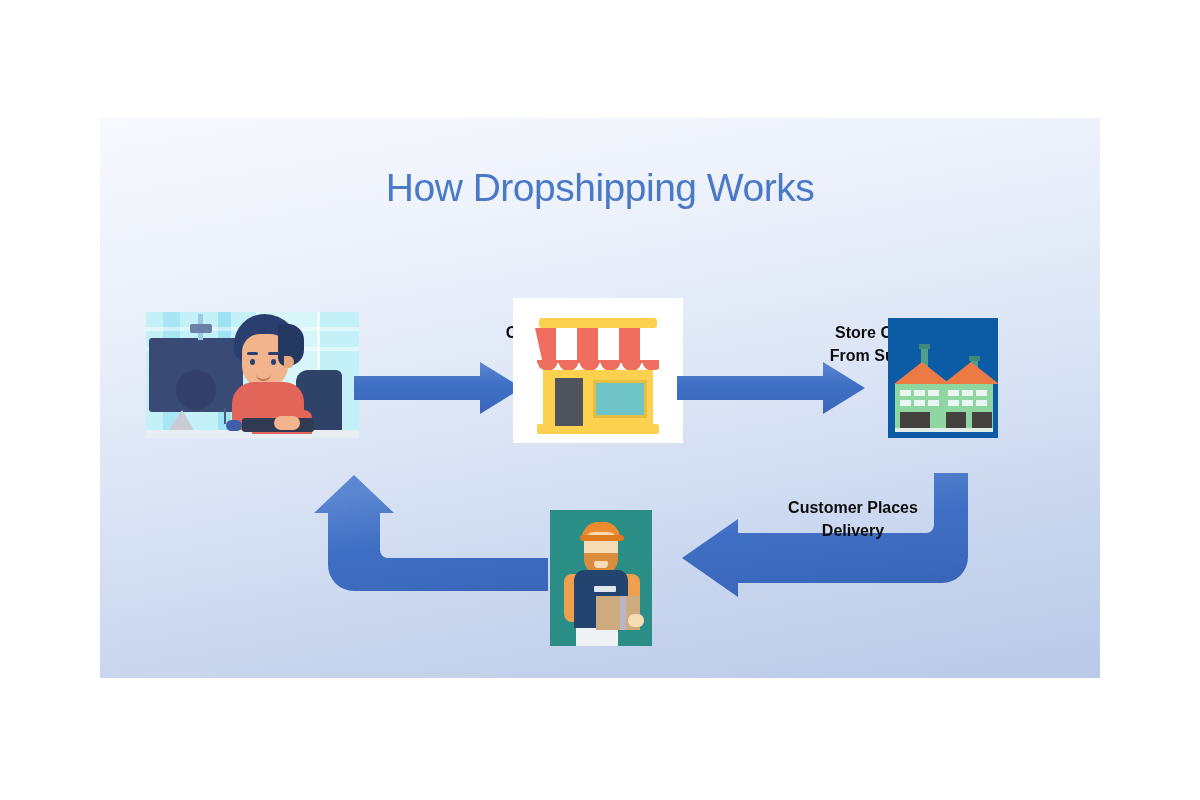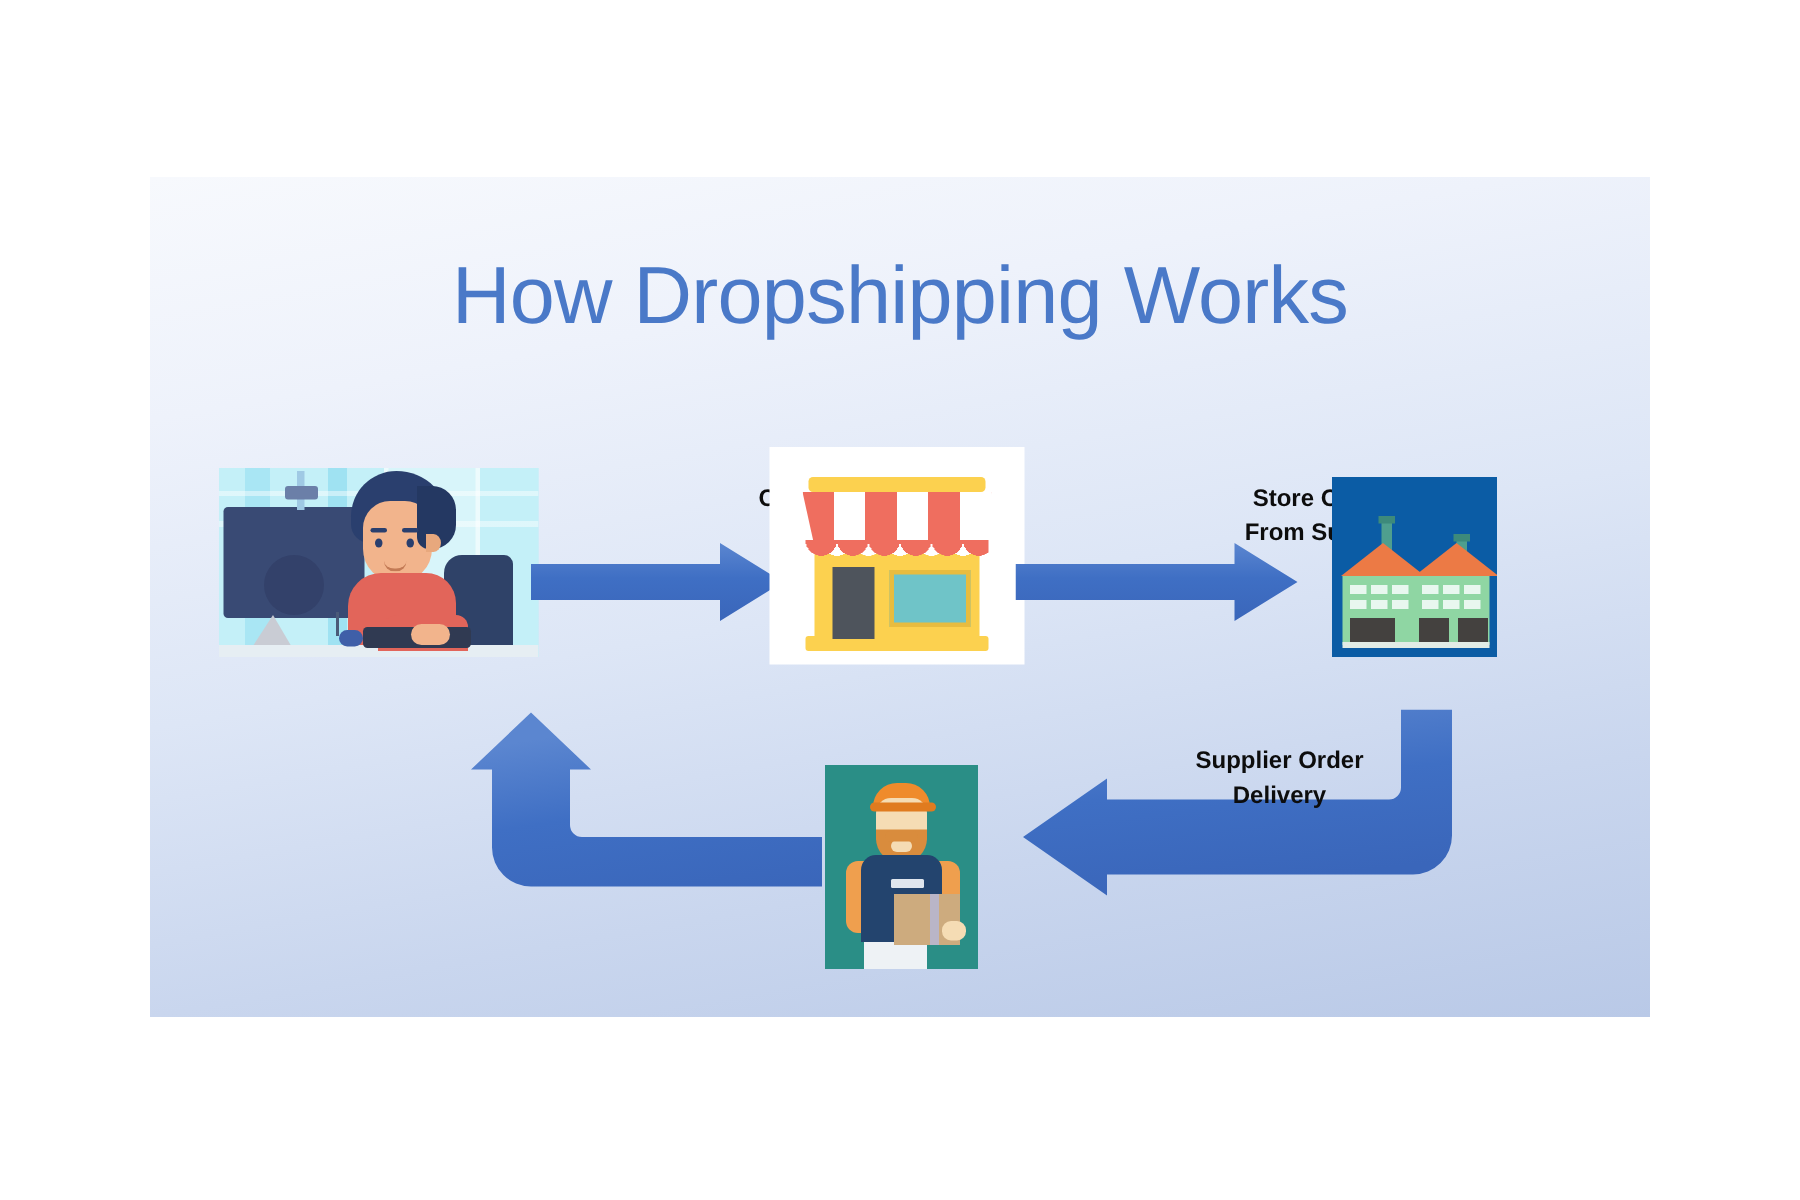--- a/index.html
+++ b/index.html
@@ -31,21 +31,21 @@
     background: linear-gradient(170deg, #f7f9fd 0%, #eef2fb 22%, #dde6f6 50%, #c9d6ee 76%, #b9c9e7 100%);
   }
 
   
   #title {
     position: absolute;
     left: 0;
     top: 48px;
     width: 1000px;
     text-align: center;
-    font-size: 54px;
+    font-size: 39px;
     font-weight: 400;
     letter-spacing: -0.5px;
     color: #4a79c8;
     font-family: "Liberation Sans", sans-serif;
   }
 
   
   .step-label {
     position: absolute;
     text-align: center;
@@ -415,21 +415,21 @@
         <linearGradient id="agElbowR" x1="0" y1="0" x2="0.25" y2="1">
           <stop offset="0%" stop-color="#5b86d0"></stop>
           <stop offset="50%" stop-color="#3f6fc4"></stop>
           <stop offset="100%" stop-color="#3a66ba"></stop>
         </linearGradient>
       </defs>
       <path d="M256,0 L290,0 L290,84 A26,26 0 0,1 264,110 L60,110 L60,124 L4,85 L60,46 L60,60 L248,60
                A8,8 0 0,0 256,52 Z" fill="url(#agElbowR)"></path>
     </svg>
 
-    <div class="step-label" id="label-supplier-places">Supplier Order
+    <div class="step-label" id="label-supplier-places">Customer Places
 Delivery</div>
 
     <div class="pic" id="pic-delivery">
       <div class="cap"></div>
       <div class="face"></div>
       <div class="cap-brim"></div>
       <div class="beard"></div>
       <div class="chin"></div>
       <div class="mustache"></div>
       <div class="arm l"></div>

